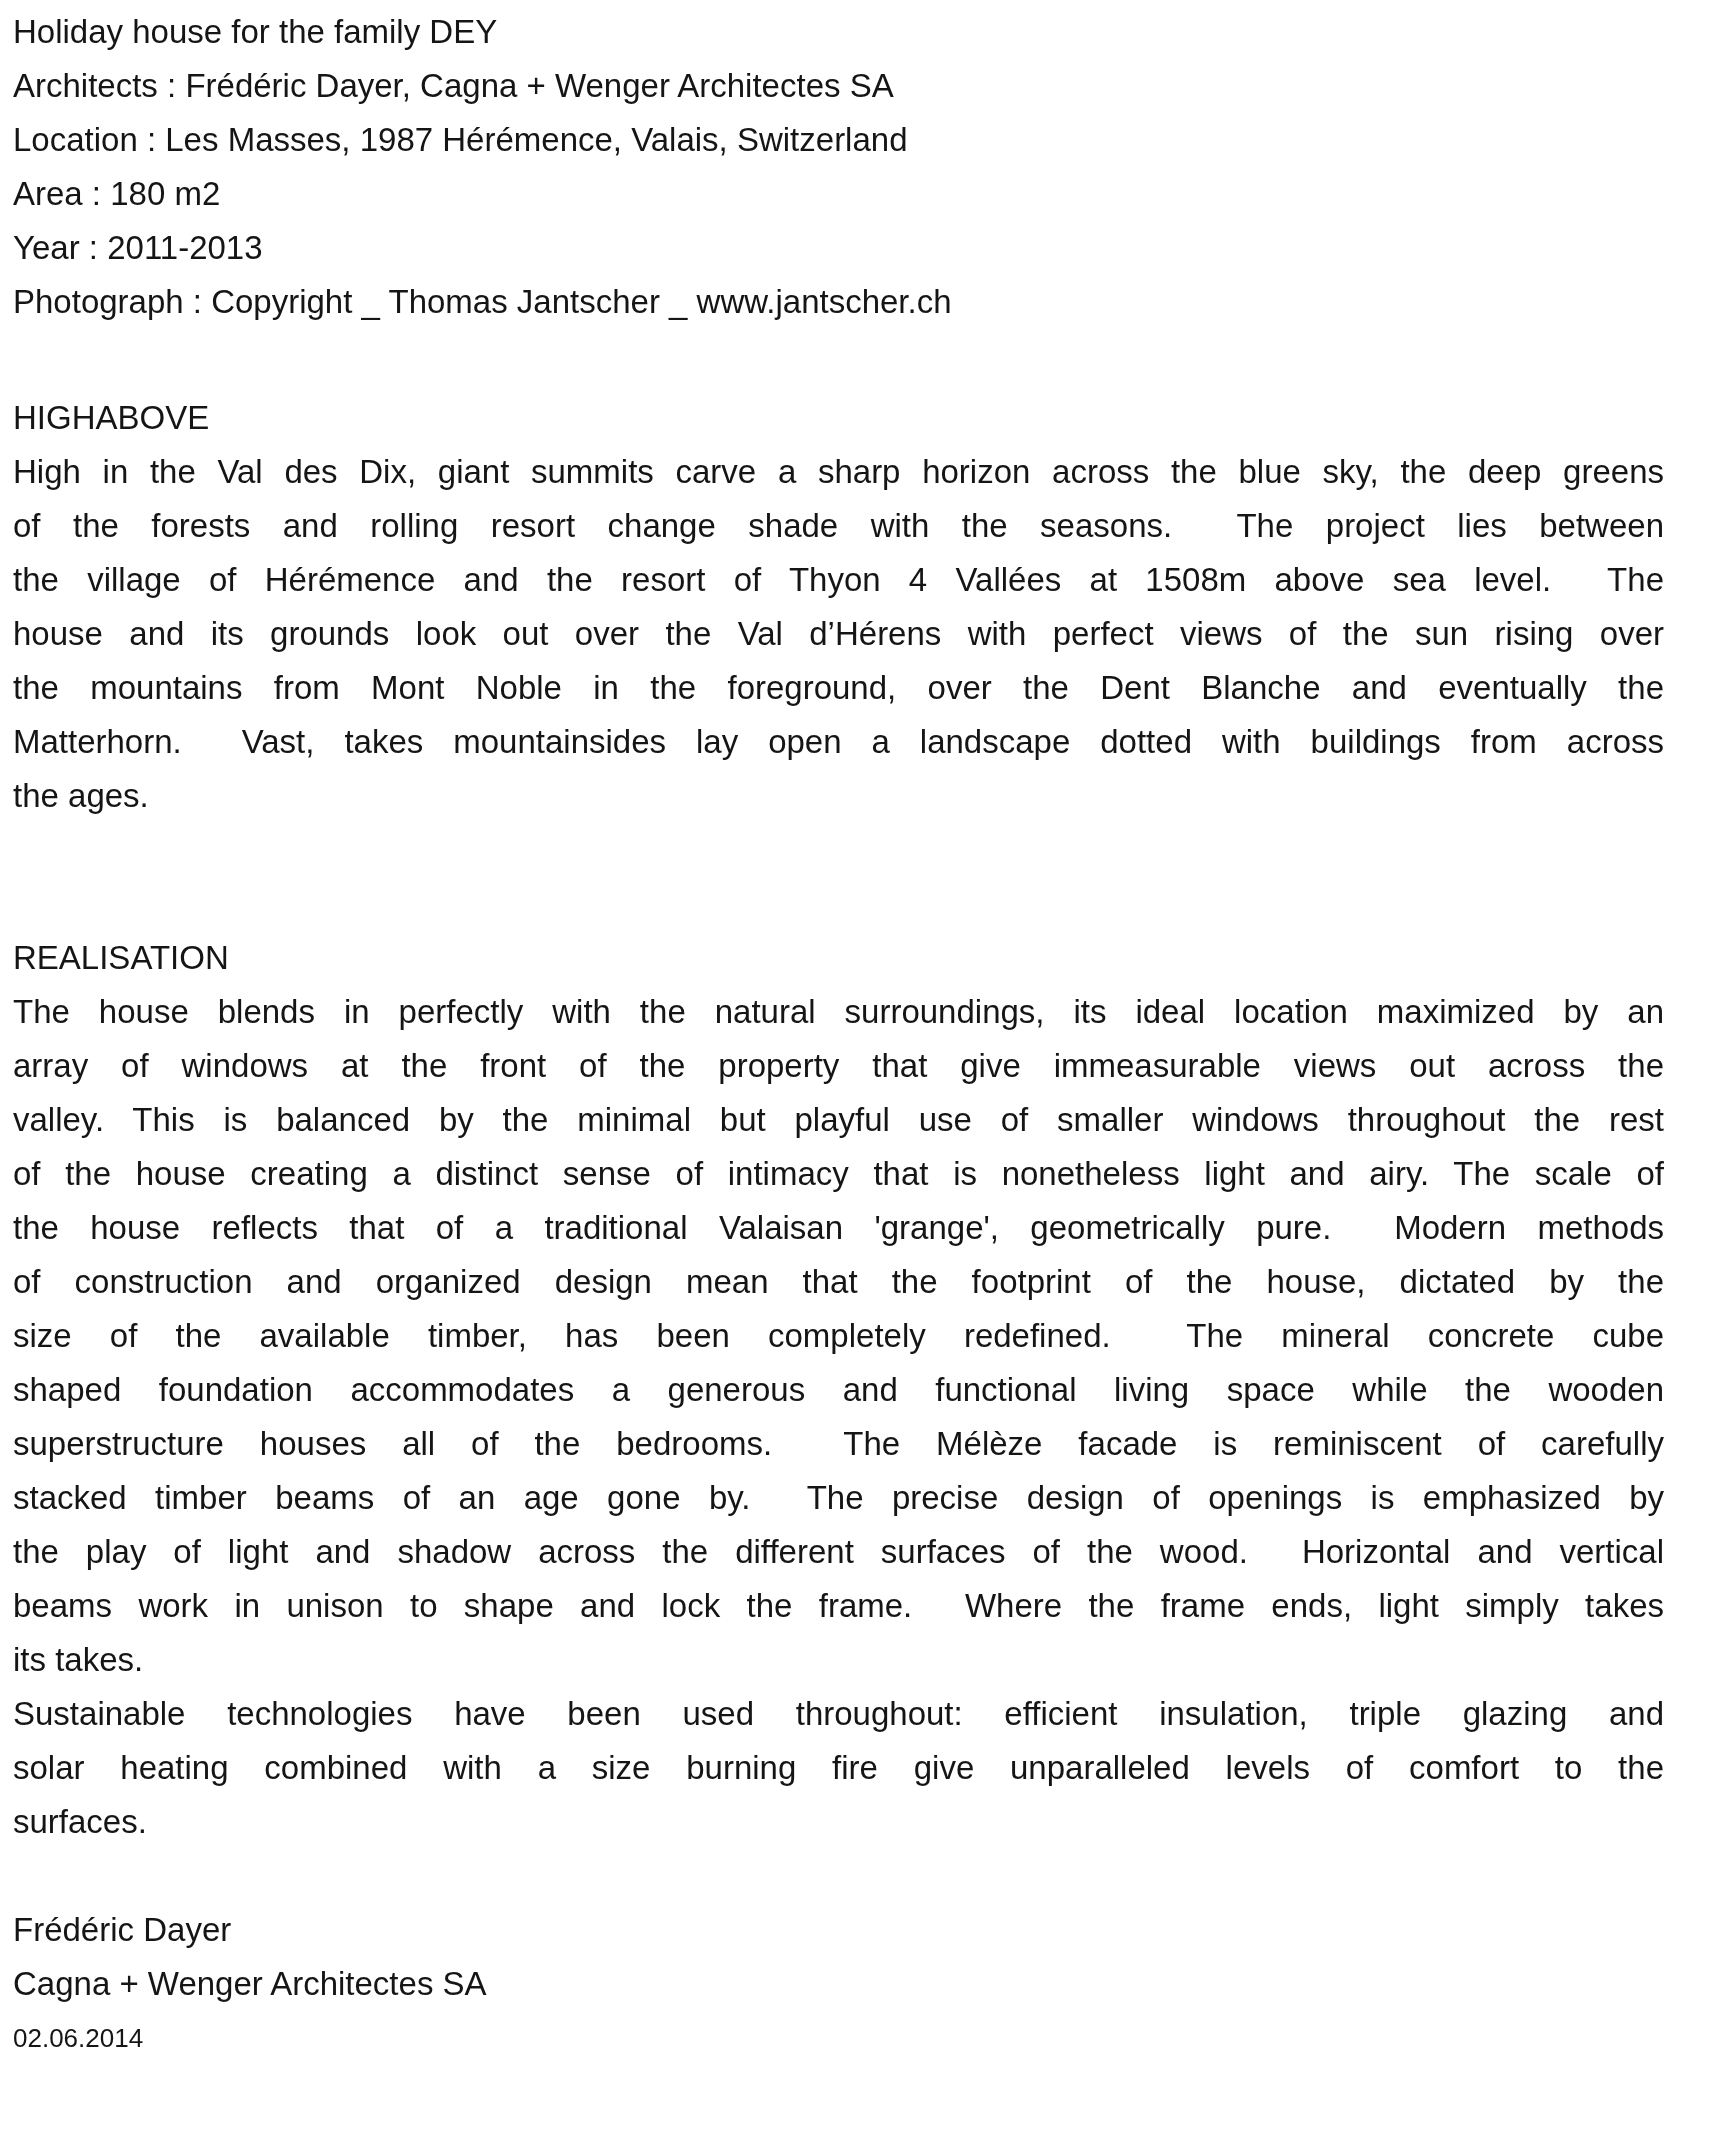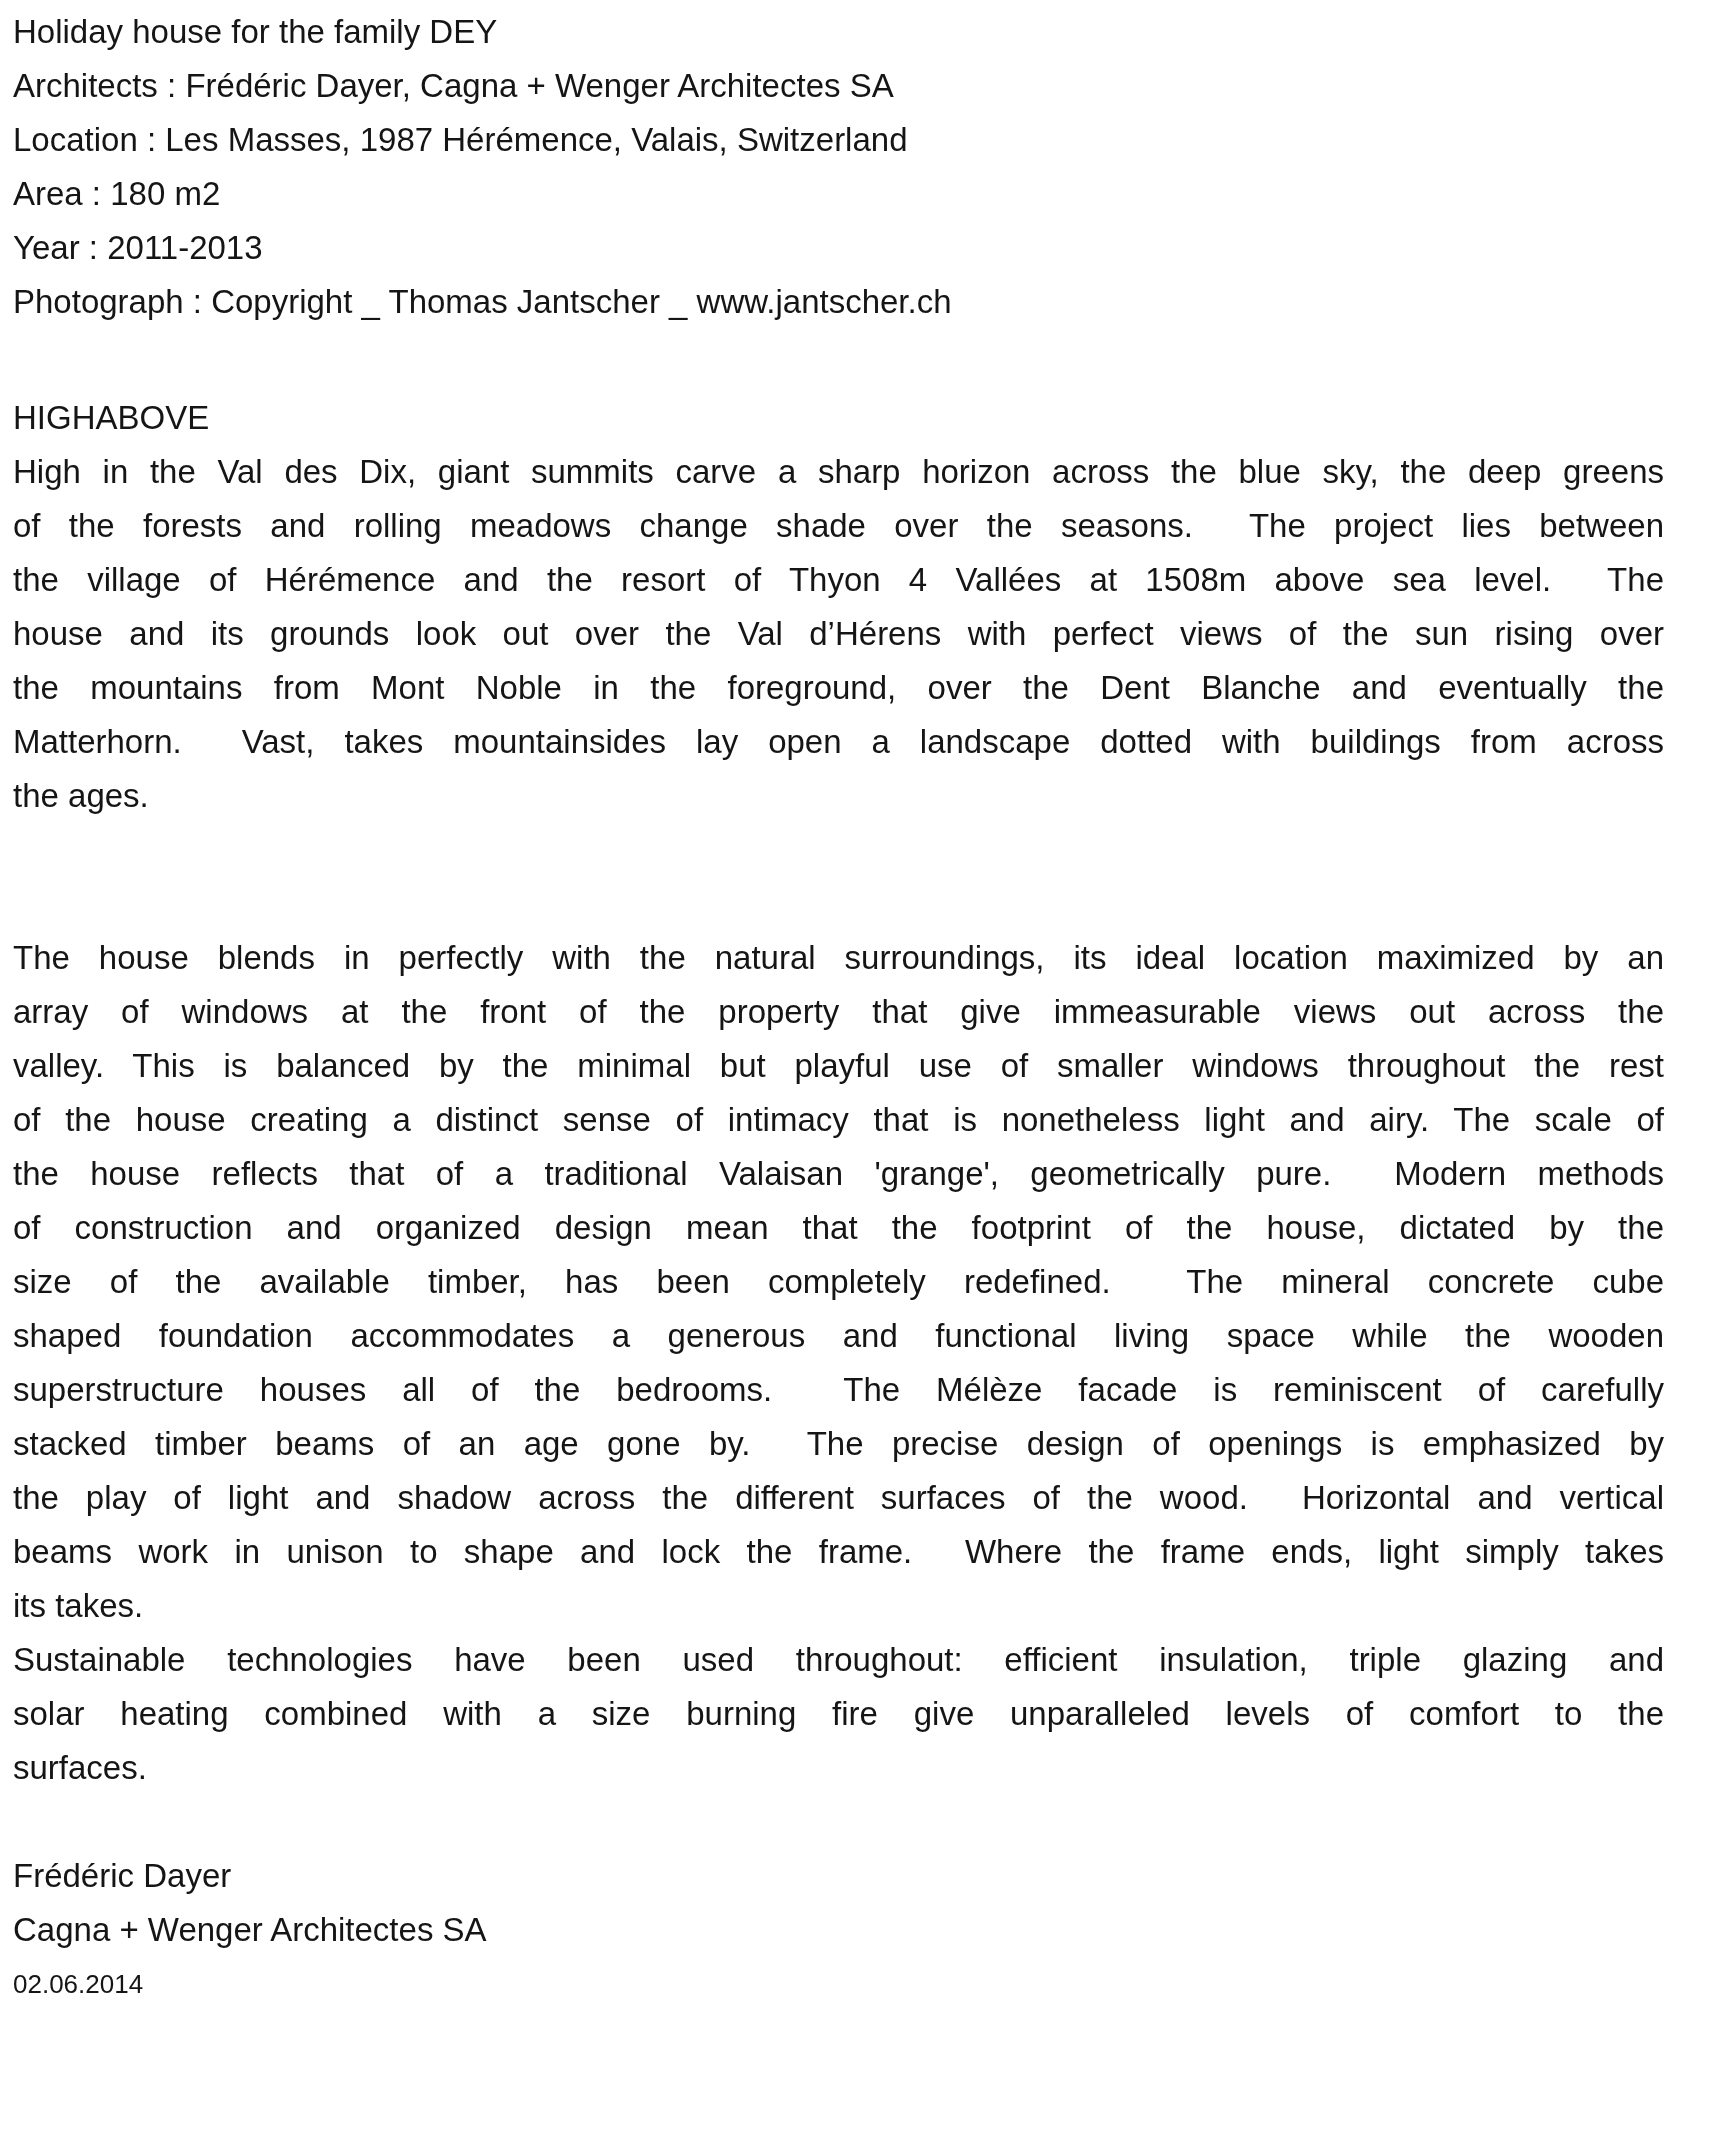--- a/index.html
+++ b/index.html
@@ -55,30 +55,31 @@
       <div class="jline">Location : Les Masses, 1987 Hérémence, Valais, Switzerland</div>
       <div class="jline">Area : 180 m2</div>
       <div class="jline">Year : 2011-2013</div>
       <div class="jline last">Photograph : Copyright _ Thomas Jantscher _ www.jantscher.ch</div>
     </div>
 
   <section class="sec sec-high">
     <div class="heading">HIGHABOVE</div>
     <div class="para">
         <div class="jline">High in the Val des Dix, giant summits carve a sharp horizon across the blue sky, the deep greens</div>
-        <div class="jline">of the forests and rolling meadows change shade over the seasons.  The project lies between</div>
+        <div class="jline">of the forests and rolling resort change shade with the seasons.  The project lies between</div>
         <div class="jline">the village of Hérémence and the resort of Thyon 4 Vallées at 1508m above sea level.  The</div>
         <div class="jline">house and its grounds look out over the Val d’Hérens with perfect views of the sun rising over</div>
         <div class="jline">the mountains from Mont Noble in the foreground, over the Dent Blanche and eventually the</div>
         <div class="jline">Matterhorn.  Vast, takes mountainsides lay open a landscape dotted with buildings from across</div>
         <div class="jline last">the ages.</div>
       </div>
   </section>
 
   <section class="sec sec-real">
+    <div class="heading">REALISATION</div>
     <div class="para">
         <div class="jline">The house blends in perfectly with the natural surroundings, its ideal location maximized by an</div>
         <div class="jline">array of windows at the front of the property that give immeasurable views out across the</div>
         <div class="jline">valley. This is balanced by the minimal but playful use of smaller windows throughout the rest</div>
         <div class="jline">of the house creating a distinct sense of intimacy that is nonetheless light and airy. The scale of</div>
         <div class="jline">the house reflects that of a traditional Valaisan 'grange', geometrically pure.  Modern methods</div>
         <div class="jline">of construction and organized design mean that the footprint of the house, dictated by the</div>
         <div class="jline">size of the available timber, has been completely redefined.  The mineral concrete cube</div>
         <div class="jline">shaped foundation accommodates a generous and functional living space while the wooden</div>
         <div class="jline">superstructure houses all of the bedrooms.  The Mélèze facade is reminiscent of carefully</div>

